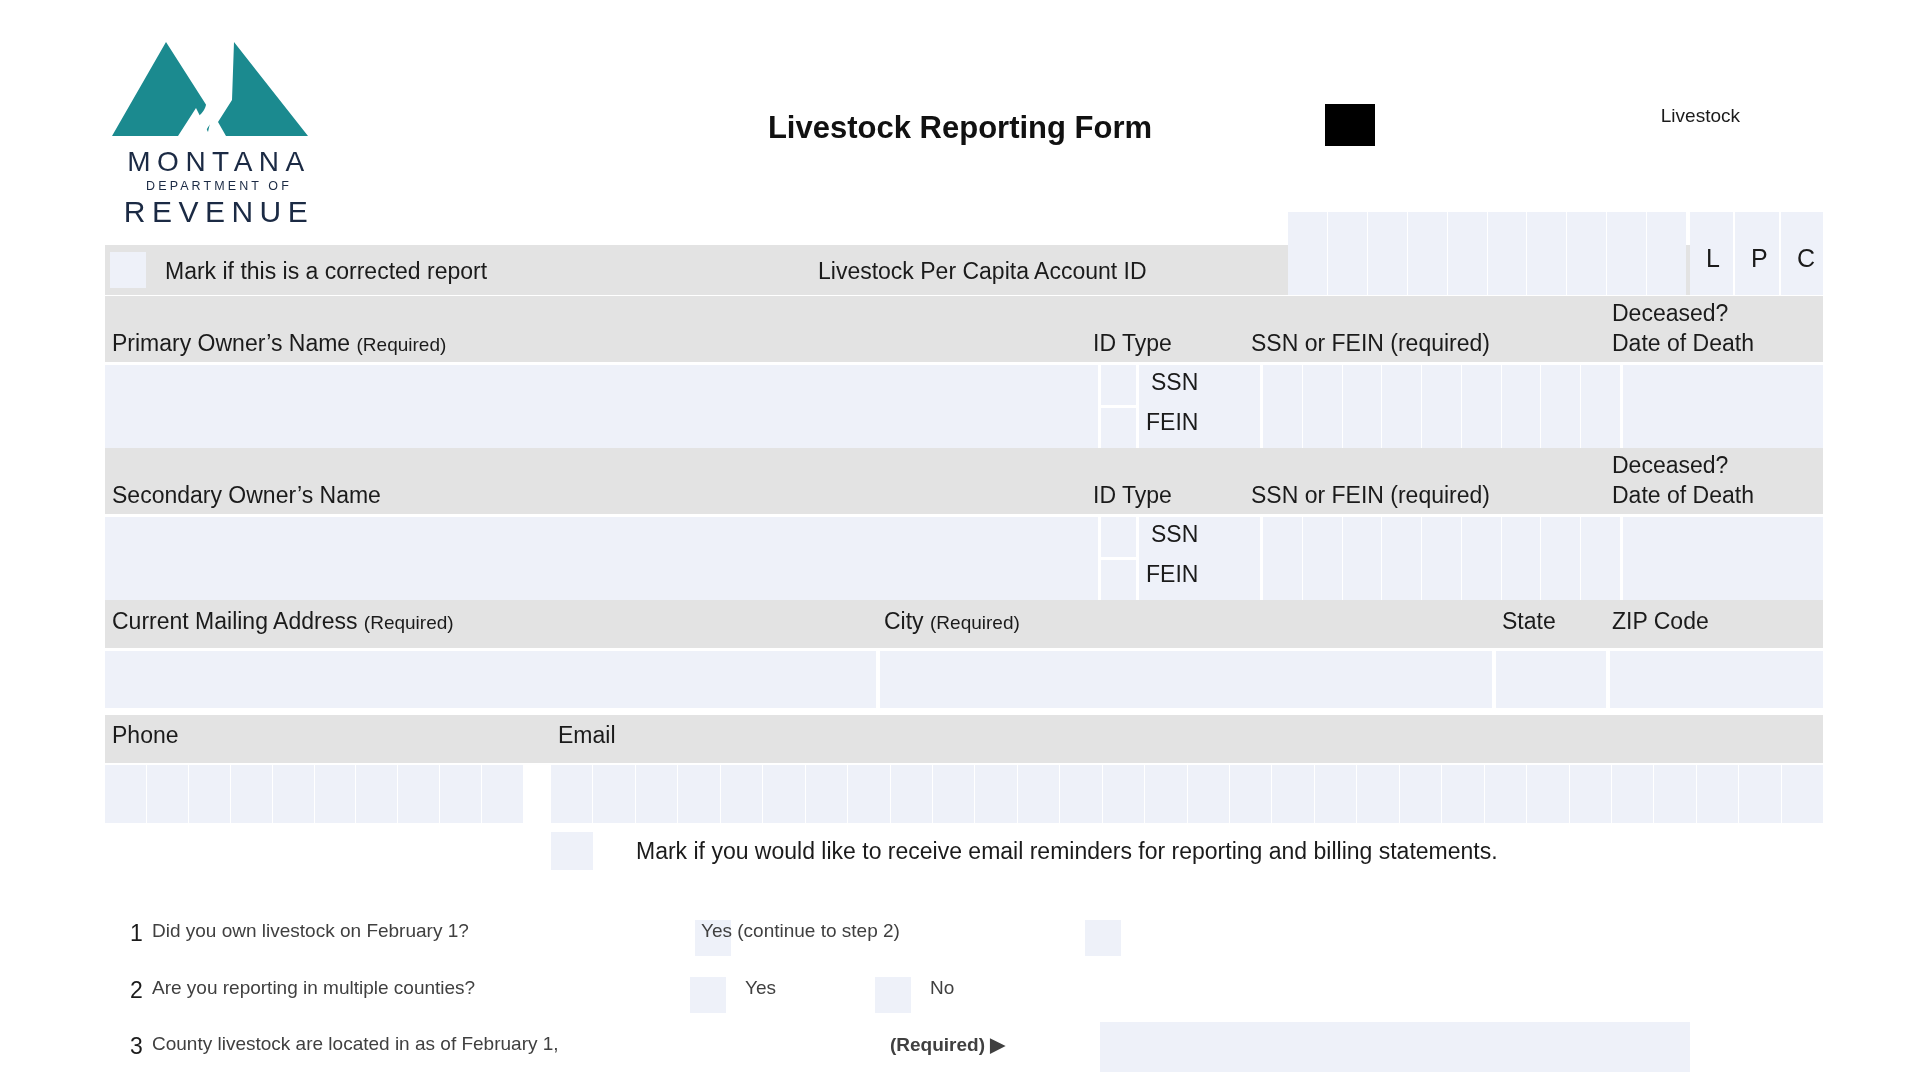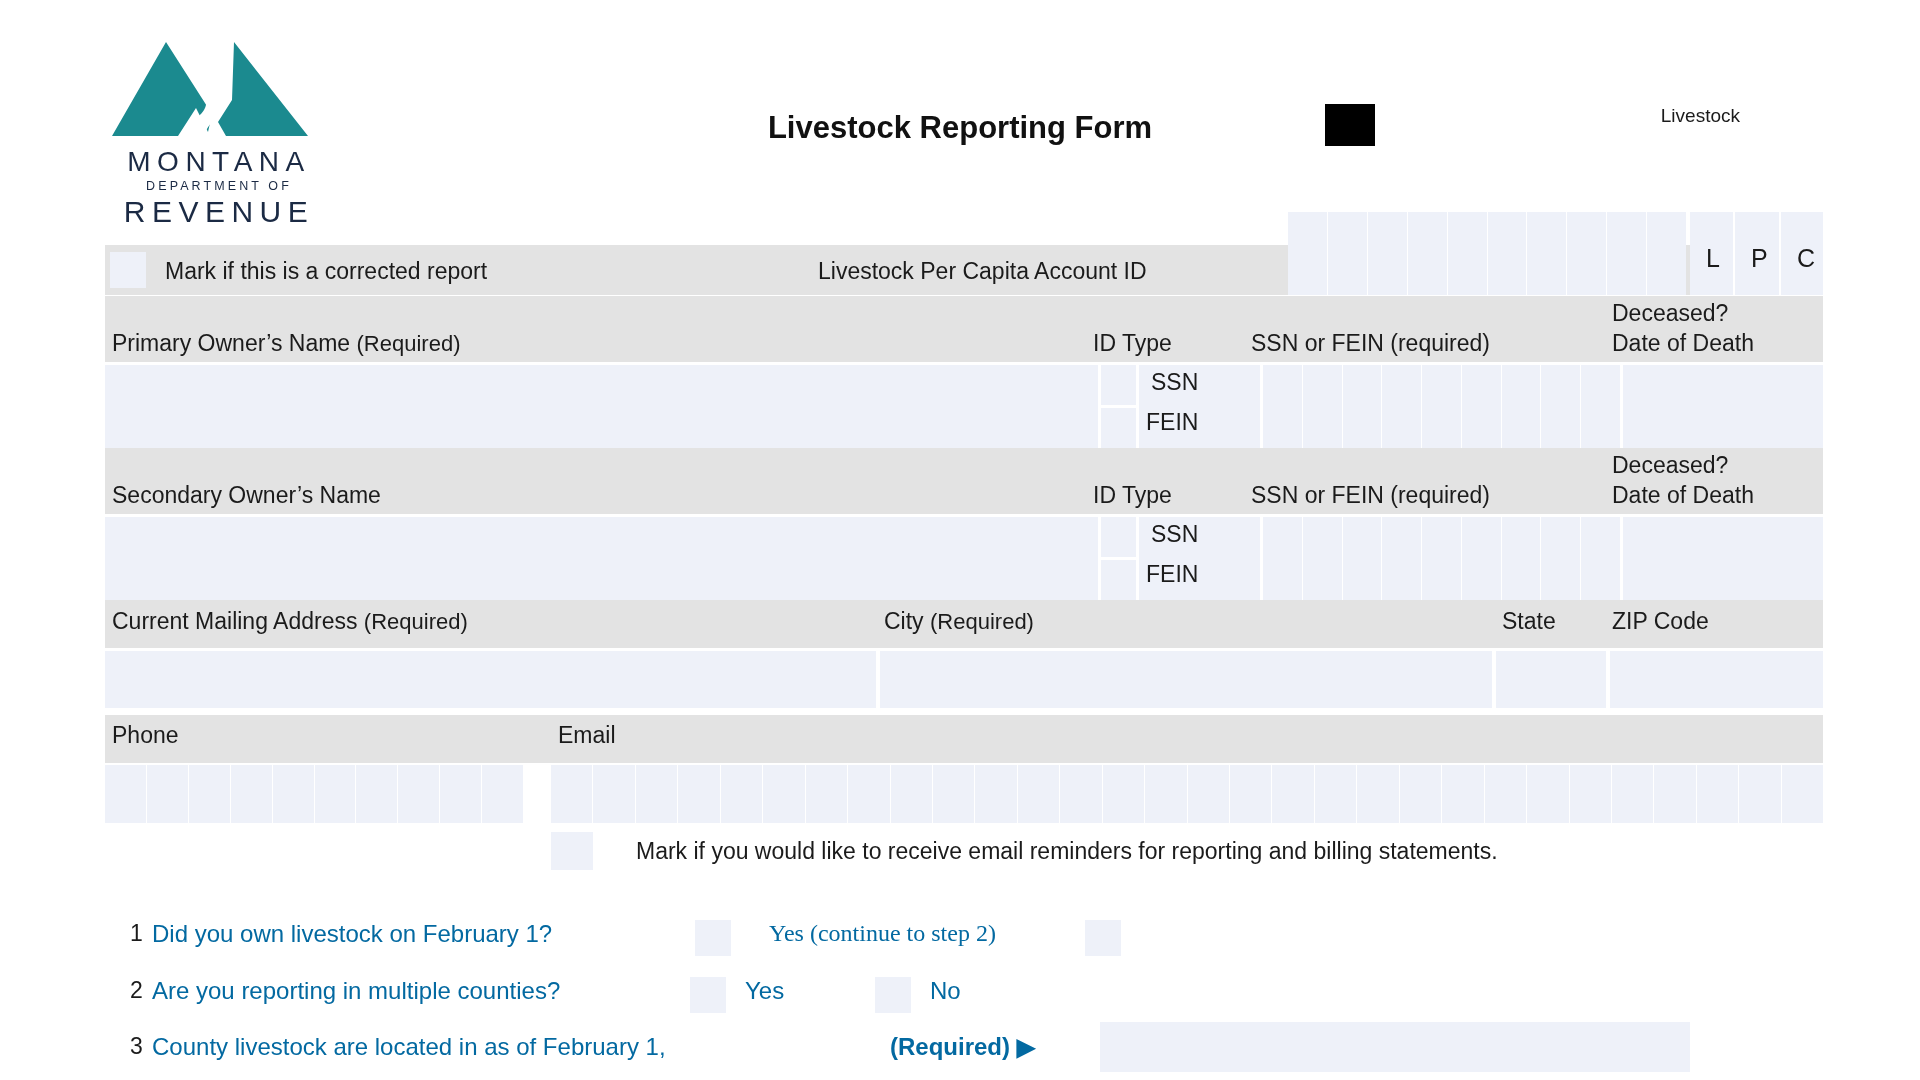--- a/index.html
+++ b/index.html
@@ -95,21 +95,21 @@
     position: absolute;
     background: #eef1f9;
   }
   .lbl {
     position: absolute;
     font-size: 23px;
     color: #1b1b1b;
     white-space: nowrap;
   }
   .lbl .sm {
-    font-size: 22px;
+    font-size: 19px;
   }
   .checkbox {
     position: absolute;
     background: #eef1f9;
   }
   .cellgrid {
     position: absolute;
     display: flex;
     background: #eef1f9;
   }
@@ -126,22 +126,22 @@
     background: #ffffff;
   }
 
   .stepnum {
     position: absolute;
     font-size: 23px;
     color: #1b1b1b;
   }
   .steptext {
     position: absolute;
-    font-size: 24px;
-    color: #0369a1;
+    font-size: 19px;
+    color: #404040;
     white-space: nowrap;
   }
   .bold { font-weight: bold; }
   .entrybox {
     position: absolute;
     background: #eef1f9;
   }
 </style>
 </head>
 <body>
@@ -313,21 +313,21 @@
       <i></i>
       <i></i>
   </div>
 
   <div class="checkbox" style="left:551px; top:832px; width:42px; height:38px;"></div>
   <div class="lbl" style="left:636px; top:838px;">Mark if you would like to receive email reminders for reporting and billing statements.</div>
 
   <div class="stepnum" style="left:130px; top:920px;">1</div>
   <div class="steptext" style="left:152px; top:920px;">Did you own livestock on February 1?</div>
   <div class="checkbox" style="left:695px; top:920px; width:36px; height:36px;"></div>
-  <div class="steptext" style="left:769px; top:920px;font-family:Liberation Serif, serif;">Yes (continue to step 2)</div>
+  <div class="steptext" style="left:701px; top:920px;">Yes (continue to step 2)</div>
   <div class="checkbox" style="left:1085px; top:920px; width:36px; height:36px;"></div>
 
   <div class="stepnum" style="left:130px; top:977px;">2</div>
   <div class="steptext" style="left:152px; top:977px;">Are you reporting in multiple counties?</div>
   <div class="checkbox" style="left:690px; top:977px; width:36px; height:36px;"></div>
   <div class="steptext" style="left:745px; top:977px;">Yes</div>
   <div class="checkbox" style="left:875px; top:977px; width:36px; height:36px;"></div>
   <div class="steptext" style="left:930px; top:977px;">No</div>
 
   <div class="stepnum" style="left:130px; top:1033px;">3</div>

